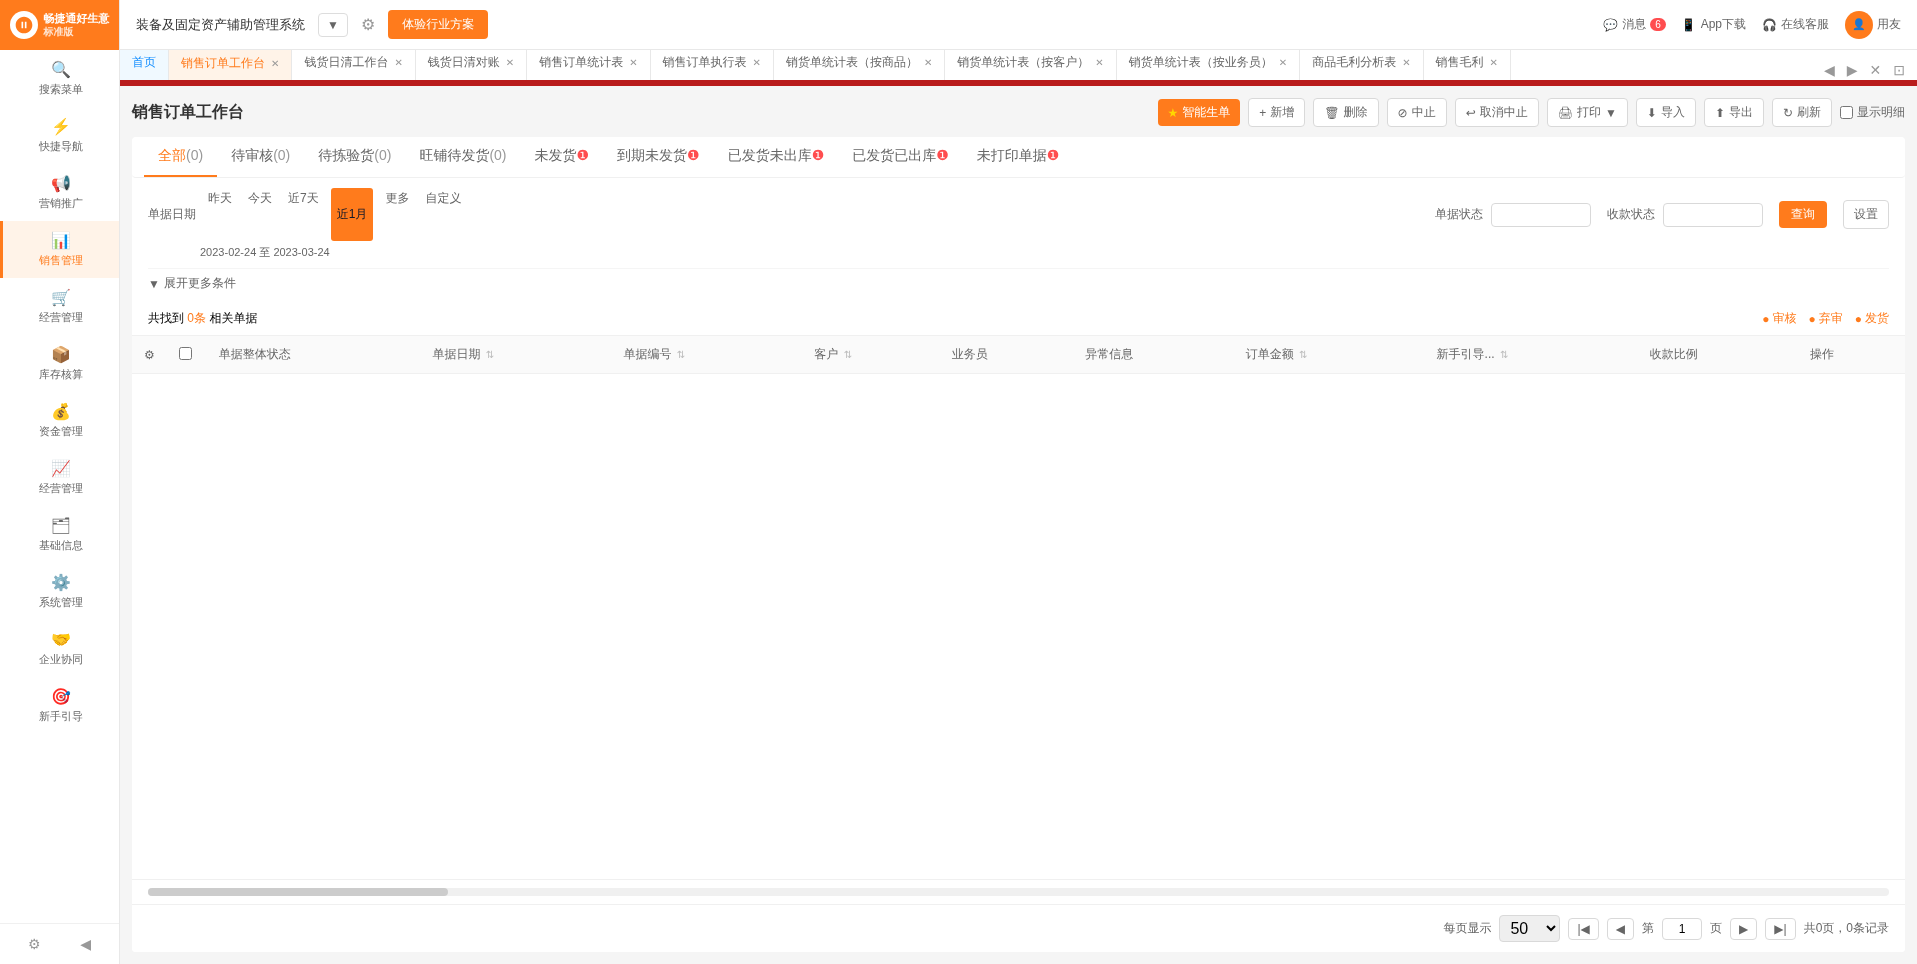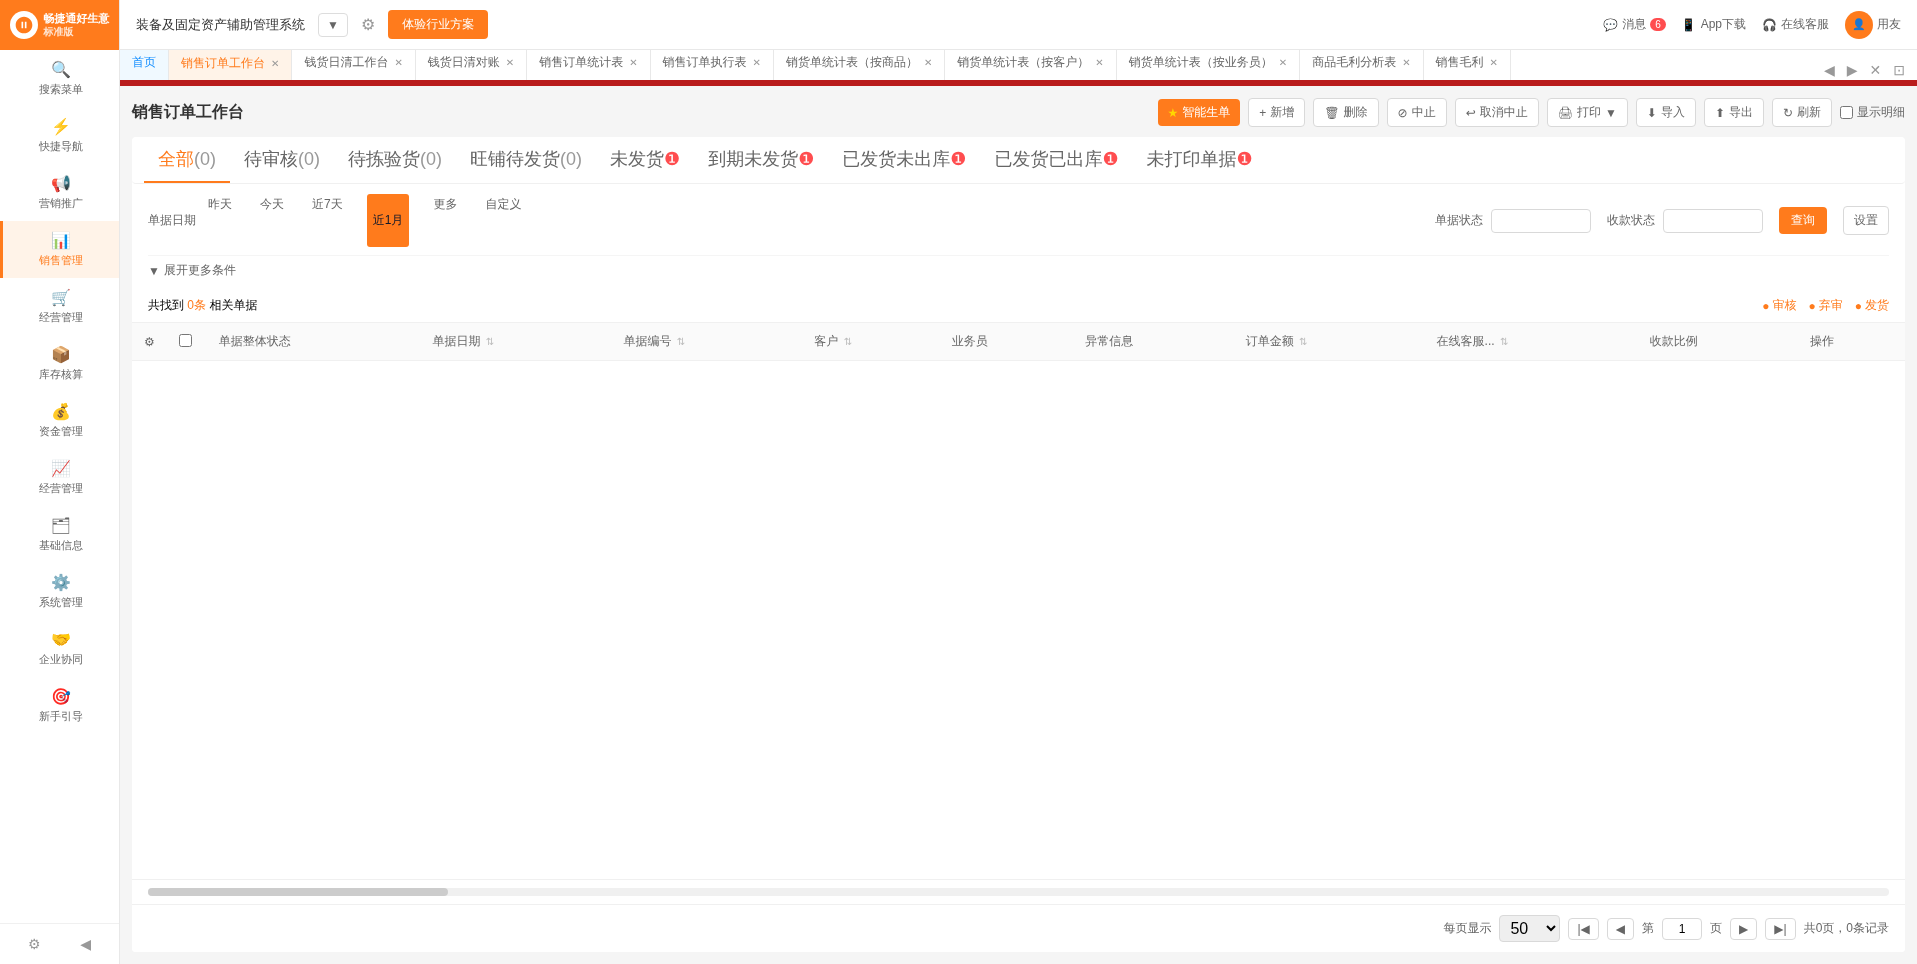--- a/index.html
+++ b/index.html
@@ -45,28 +45,28 @@
 
     
     .page-header { display: flex; align-items: center; justify-content: space-between; margin-bottom: 10px; }
     .page-title { font-size: 16px; font-weight: bold; color: #333; }
     .page-actions { display: flex; align-items: center; gap: 8px; }
     .btn-primary { background: #ff7b1c; color: white; border: none; border-radius: 4px; padding: 5px 12px; font-size: 12px; cursor: pointer; display: flex; align-items: center; gap: 4px; }
     .btn-default { background: white; color: #666; border: 1px solid #d9d9d9; border-radius: 4px; padding: 5px 10px; font-size: 12px; cursor: pointer; display: flex; align-items: center; gap: 4px; }
 
     
     .filter-tabs { background: white; border-radius: 4px; padding: 0 12px; display: flex; align-items: center; gap: 0; margin-bottom: 0; border-bottom: 1px solid #f0f0f0; }
-    .filter-tab { padding: 10px 14px; font-size: 18px; color: #666; cursor: pointer; border-bottom: 2px solid transparent; white-space: nowrap; }
+    .filter-tab { padding: 10px 14px; font-size: 14px; color: #666; cursor: pointer; border-bottom: 2px solid transparent; white-space: nowrap; }
     .filter-tab.active { color: #ff7b1c; border-bottom: 2px solid #ff7b1c; }
     .filter-tab .count { color: #999; }
     .filter-tab .count-red { color: #ff4d4f; }
     .search-row { display: flex; align-items: center; gap: 16px; flex-wrap: wrap; }
     .search-field { display: flex; align-items: center; gap: 8px; }
     .search-label { color: #666; font-size: 12px; white-space: nowrap; }
-    .date-shortcuts { display: flex; gap: 20px; font-size: 12px; }
+    .date-shortcuts { display: flex; gap: 8px; font-size: 12px; }
     .date-shortcut { color: #666; cursor: pointer; padding: 2px 4px; }
     .date-shortcut.active { color: #0f172a; background: #ff7b1c; border-radius: 3px; padding: 18px 6px; }
     .select-field { border: 1px solid #d9d9d9; border-radius: 4px; padding: 4px 24px 4px 8px; font-size: 12px; color: #666; background: white; appearance: none; cursor: pointer; min-width: 100px; }
     .expand-btn { border: none; background: none; color: #666; cursor: pointer; display: flex; align-items: center; gap: 4px; font-size: 12px; }
 
     
     .table-area { flex: 1; background: white; overflow: hidden; display: flex; flex-direction: column; }
     .table-info { padding: 8px 16px; display: flex; align-items: center; justify-content: space-between; border-bottom: 1px solid #f0f0f0; }
     .table-actions { display: flex; align-items: center; gap: 12px; font-size: 12px; }
     .table-action-btn { color: #ff7b1c; cursor: pointer; display: flex; align-items: center; gap: 3px; }
@@ -355,20 +355,21 @@
           </div>
           <div class="search-field">
             <span class="search-label">收款状态</span>
             <select class="select-field">
               <option value=""></option>
             </select>
           </div>
           <button class="btn-primary">查询</button>
           <button class="btn-default">设置</button>
         </div>
+        <div style="color:#666;font-size:11px;margin-top:4px;margin-left:52px;">2023-02-24 至 2023-03-24</div>
         <div style="text-align:center;border-top:1px solid #f5f5f5;margin-top:8px;padding-top:6px;">
           <button class="expand-btn">
             <span>▼</span>
             <span>展开更多条件</span>
           </button>
         </div>
       </div>
 
       <div class="table-area">
         <div class="table-info">
@@ -418,21 +419,21 @@
                   <span>业务员</span>
                 </th>
                 <th>
                   <span>异常信息</span>
                 </th>
                 <th>
                   <span>订单金额</span>
                   <span class="sort-icon">⇅</span>
                 </th>
                 <th>
-                  <span>在线客服...</span>
+                  <span>新手引导...</span>
                   <span class="sort-icon">⇅</span>
                 </th>
                 <th>
                   <span>收款比例</span>
                 </th>
                 <th>
                   <span>操作</span>
                 </th>
               </tr>
             </thead>

